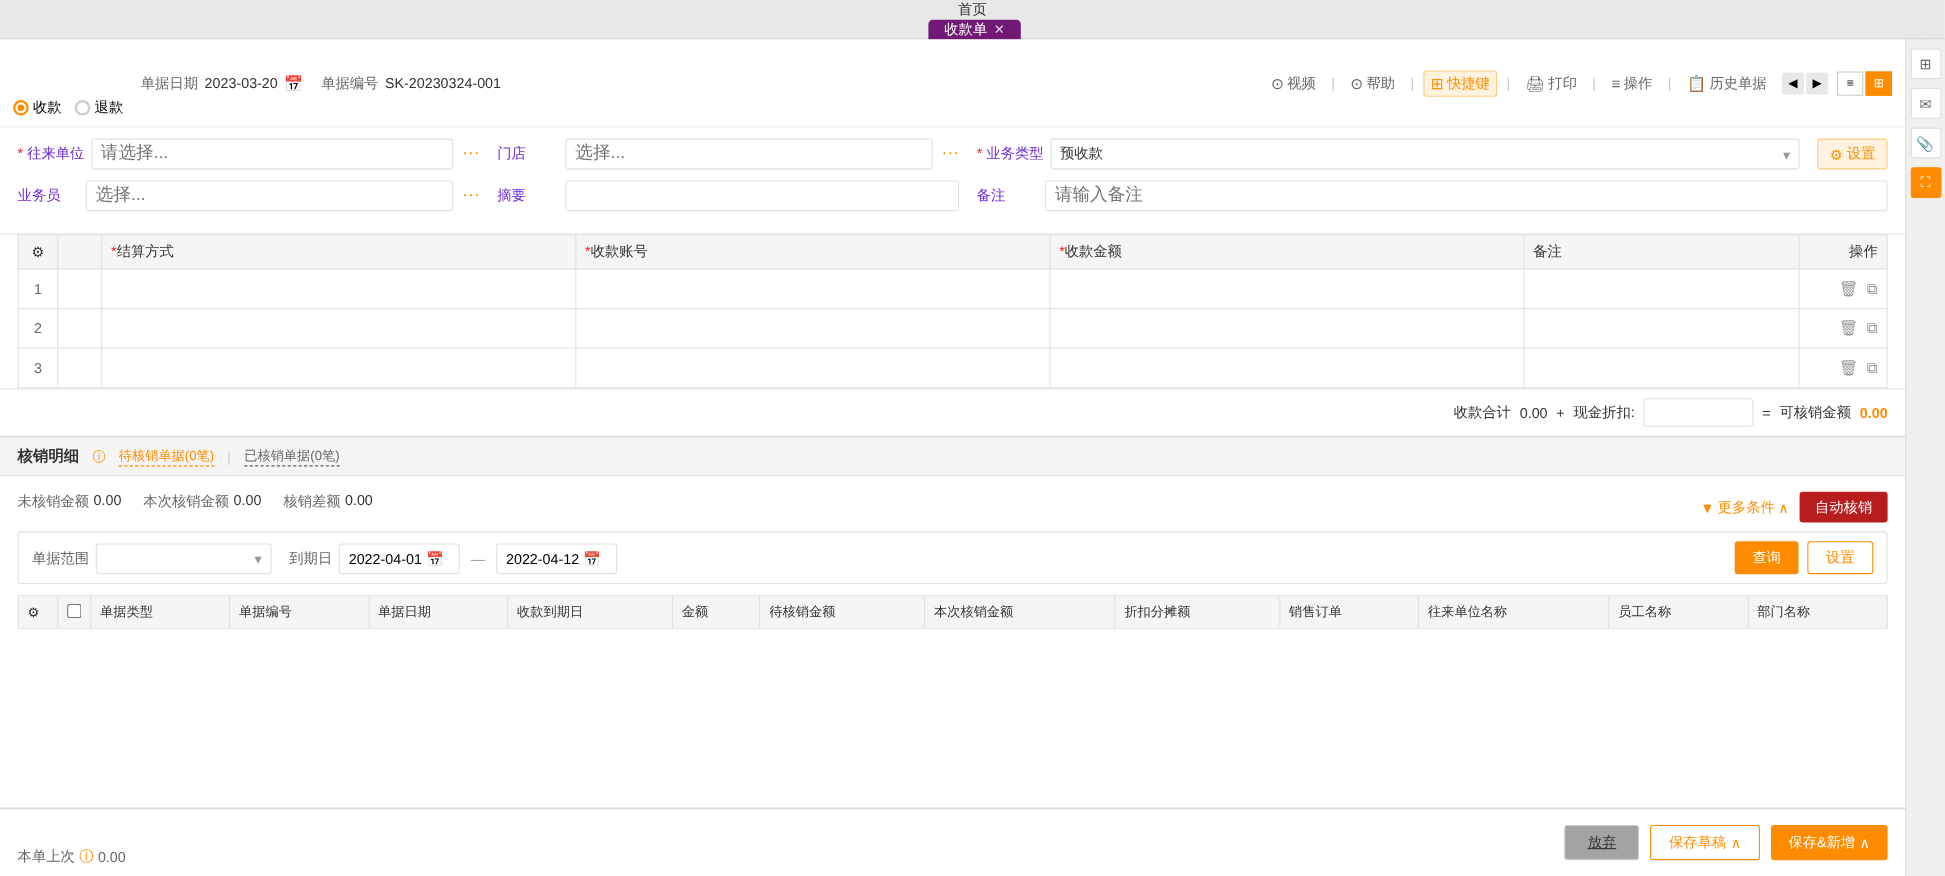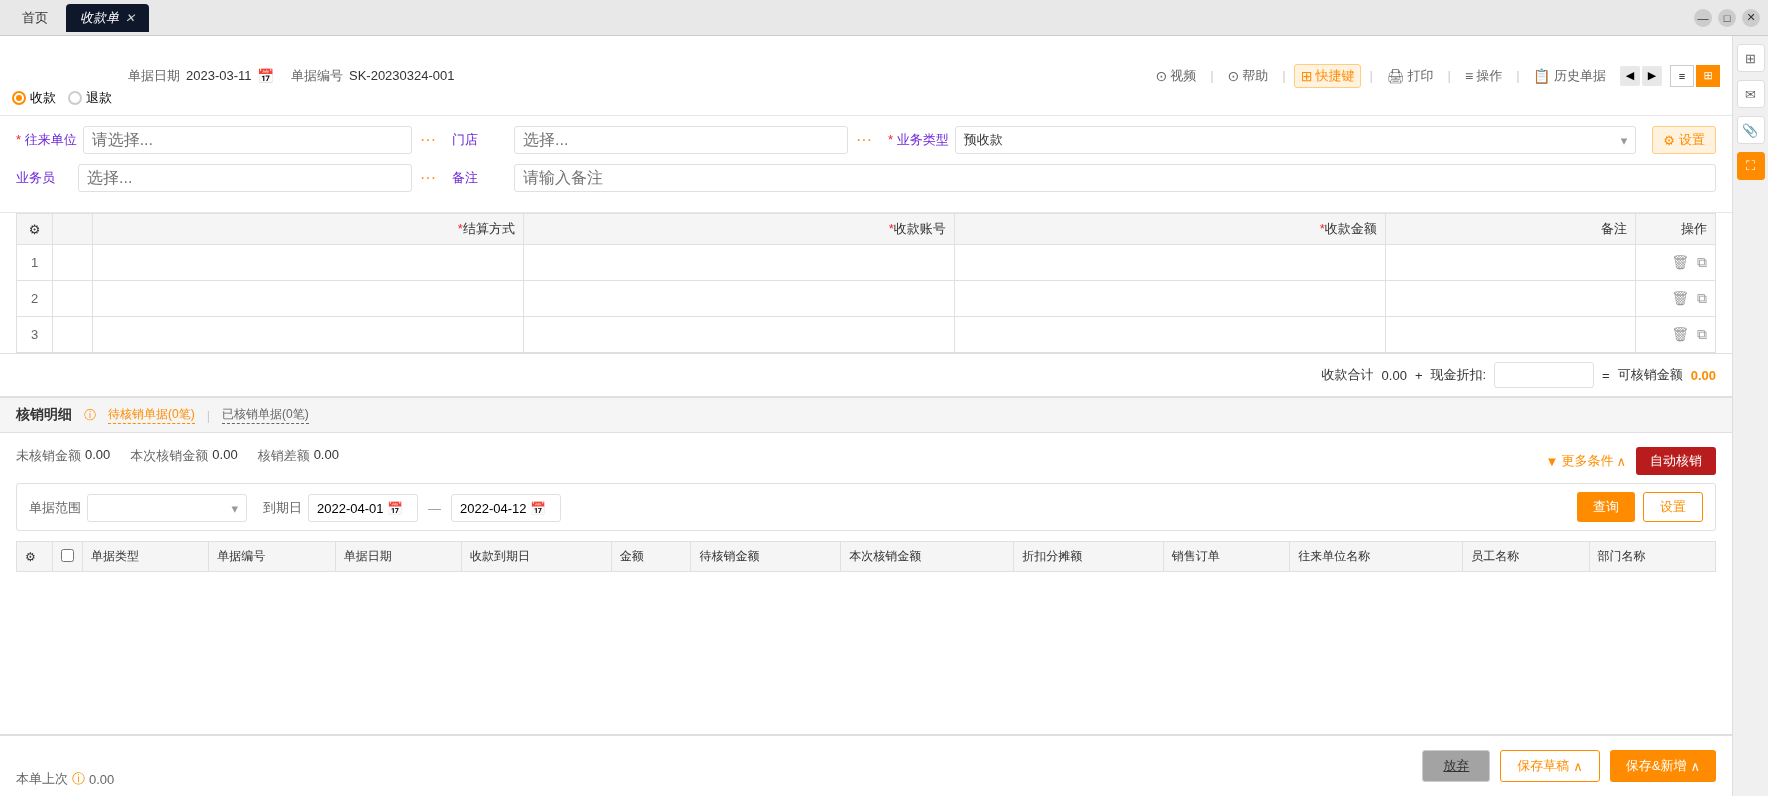--- a/index.html
+++ b/index.html
@@ -1,29 +1,29 @@
 <!DOCTYPE html>
 <html><head>
   <meta charset="utf-8">
   <style>
     * { box-sizing: border-box; margin: 0; padding: 0; font-family: 'Microsoft YaHei', SimSun, Arial, sans-serif; font-size: 13px; }
     body { background: #f0f2f5; width: 1768px; height: 796px; overflow: hidden; }
 
     
     .tab-bar {
       display: flex; align-items: center; background: #e8e8e8; height: 36px;
-      border-bottom: 1px solid #ccc; padding: 0 8px;
+      border-bottom: 1px solid #ccc; padding: 0 8px; flex-direction: column;
     }
     .tab-item {
       display: flex; align-items: center; padding: 0 14px; height: 28px;
       border-radius: 4px 4px 0 0; cursor: pointer; font-size: 13px;
       background: transparent; color: #333;
     }
     .tab-item.home { background: transparent; color: #333; }
-    .tab-item.active { background: #0f172a; color: #fff; font-style: italic; }
+    .tab-item.active { background: #701a75; color: #fff; }
     .tab-close { margin-left: 6px; color: rgba(255,255,255,0.8); font-size: 12px; cursor: pointer; }
     .tab-bar-right { margin-left: auto; display: flex; gap: 6px; }
     .win-btn { width: 18px; height: 18px; border-radius: 50%; border: none; cursor: pointer; font-size: 11px; display: flex; align-items: center; justify-content: center; }
     .win-min { background: #ccc; color: #333; }
     .win-max { background: #ccc; color: #333; }
     .win-close { background: #ccc; color: #333; }
 
     
     .main-container {
       background: #fff; height: calc(796px - 36px);
@@ -79,21 +79,21 @@
       background: #fff3e0; border: 1px solid #ffcc80; color: #ff8c00;
       padding: 4px 10px; border-radius: 3px; cursor: pointer; font-size: 12px;
       display: flex; align-items: center; gap: 4px;
     }
 
     
     .table-area { flex: 0 0 auto; padding: 0 16px; }
     table { width: 100%; border-collapse: collapse; }
     th {
       background: #f5f5f5; border: 1px solid #e0e0e0; padding: 6px 8px;
-      text-align: right; color: #333; font-weight: 500; white-space: nowrap;
+      text-align: left; color: #333; font-weight: 500; white-space: nowrap;
     }
     td {
       border: 1px solid #e0e0e0; padding: 4px 8px; height: 36px;
       background: #fff; color: #333;
     }
     .row-num { color: #666; text-align: center; width: 30px; }
     .gear-th { width: 36px; text-align: center; }
     .action-td { text-align: right; white-space: nowrap; }
     .icon-btn { color: #999; cursor: pointer; font-size: 14px; margin-left: 4px; }
 
@@ -223,21 +223,21 @@
         </div>
         <span>收款</span>
       </div>
       <div class="radio-item">
         <div class="radio-circle"></div>
         <span>退款</span>
       </div>
     </div>
     <div class="toolbar-field">
       <span class="toolbar-label">单据日期</span>
-      <span class="toolbar-value">2023-03-11</span>
+      <span class="toolbar-value">2023-03-20</span>
       <span class="toolbar-icon">📅</span>
     </div>
     <div class="toolbar-field">
       <span class="toolbar-label">单据编号</span>
       <span class="toolbar-value">SK-20230324-001</span>
     </div>
     <div class="toolbar-right">
       <div class="toolbar-btn">
         <span class="toolbar-btn-icon">⊙</span>
         <span>视频</span>
@@ -300,20 +300,24 @@
       <button class="settings-btn">
         <span>⚙</span>
         <span>设置</span>
       </button>
     </div>
     <div class="form-row">
       <div class="form-field" style="max-width:420px;">
         <label class="field-label">业务员</label>
         <input class="field-input" type="text" placeholder="选择..." style="">
         <span class="field-more">···</span>
+      </div>
+      <div class="form-field" style="max-width:420px;">
+        <label class="field-label">摘要</label>
+        <input class="field-input" type="text" placeholder="" style="">
       </div>
       <div class="form-field">
         <label class="field-label">备注</label>
         <input class="field-input" type="text" placeholder="请输入备注" style="flex: 1 1 0%;">
       </div>
     </div>
   </div>
 
   <div class="table-area">
     <table>

